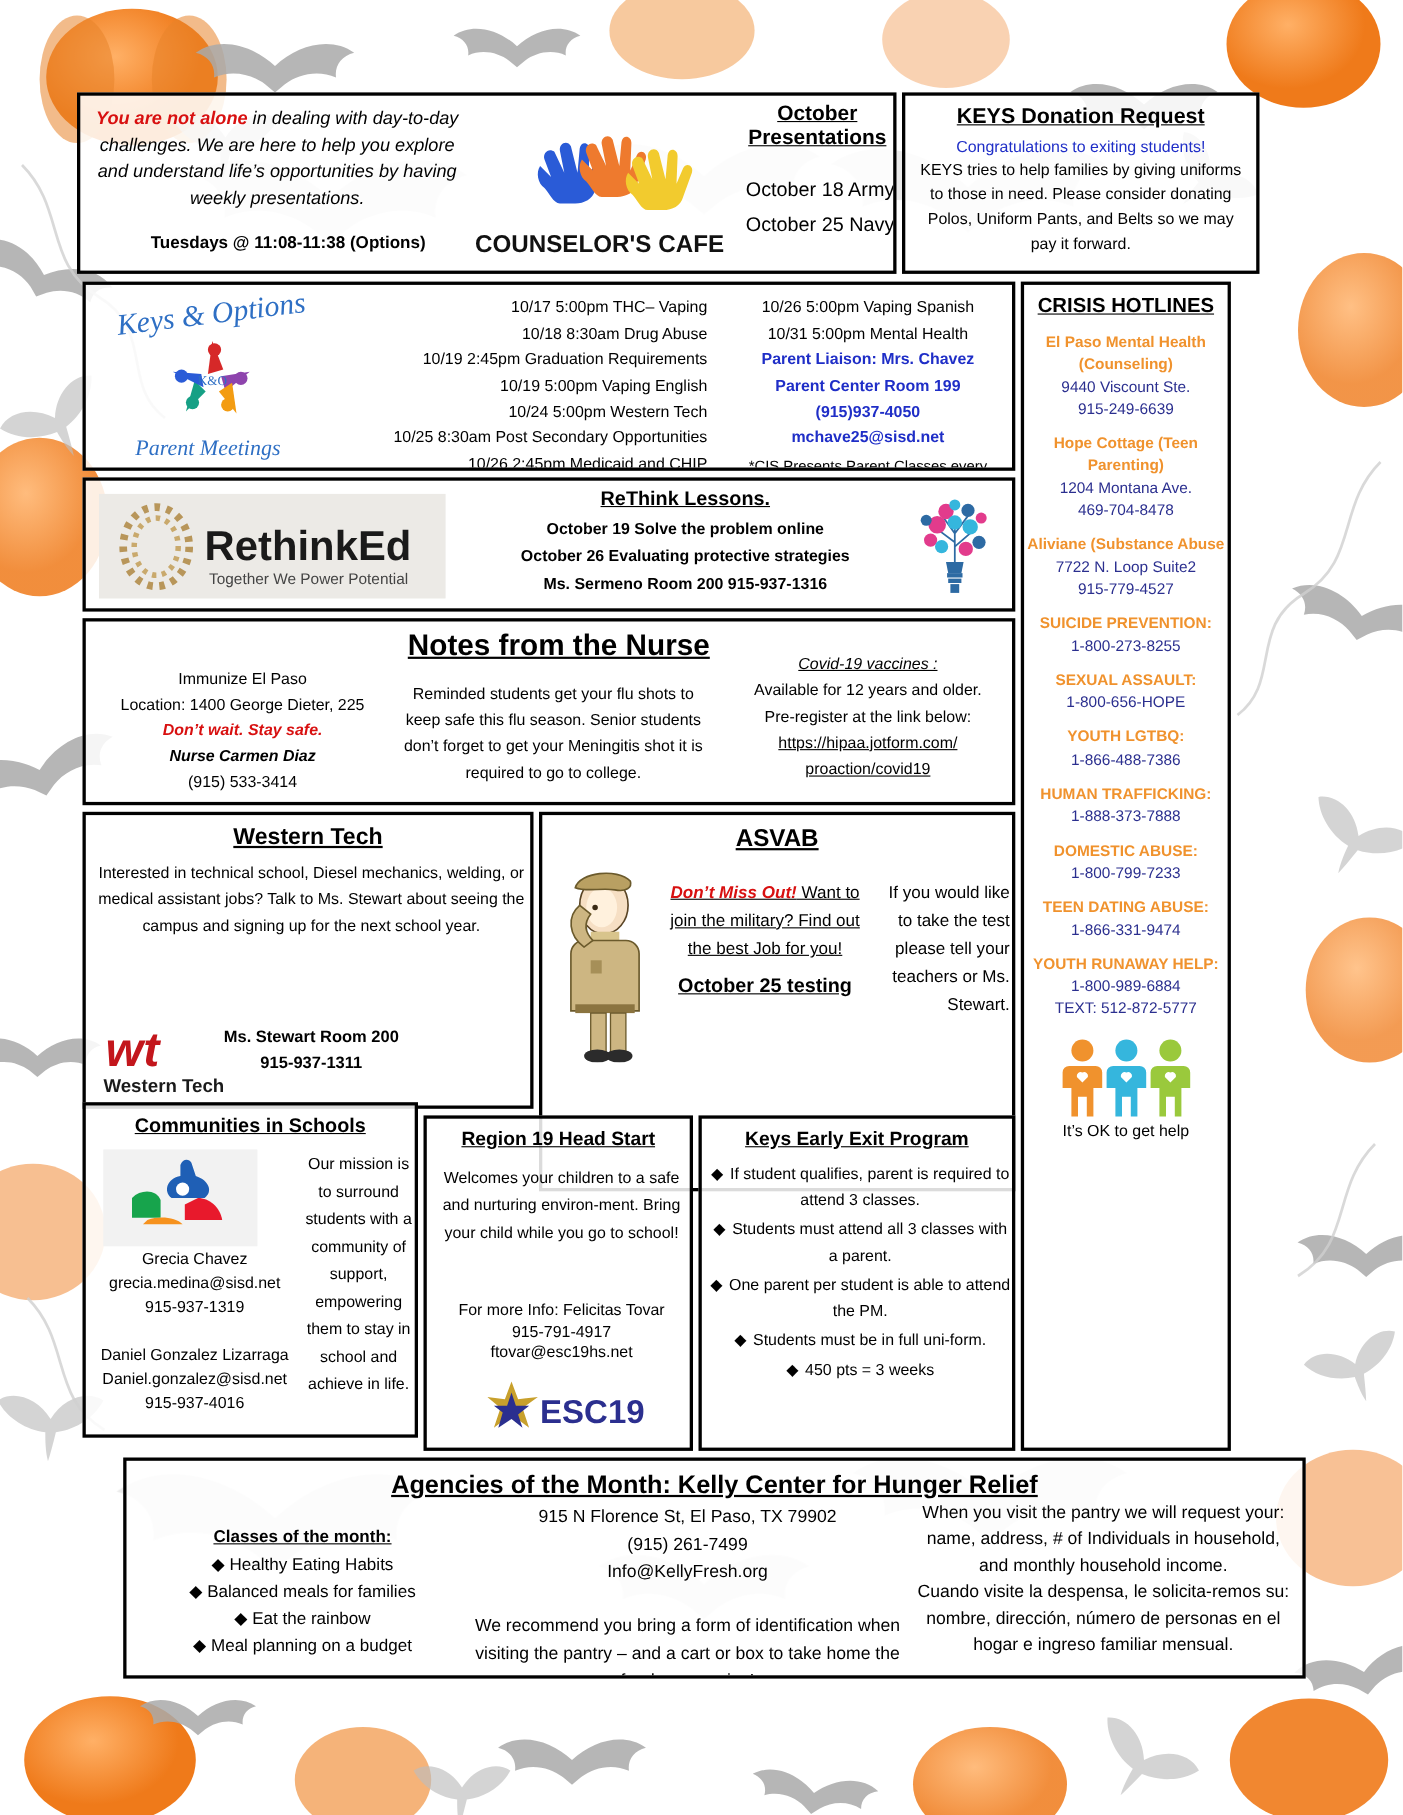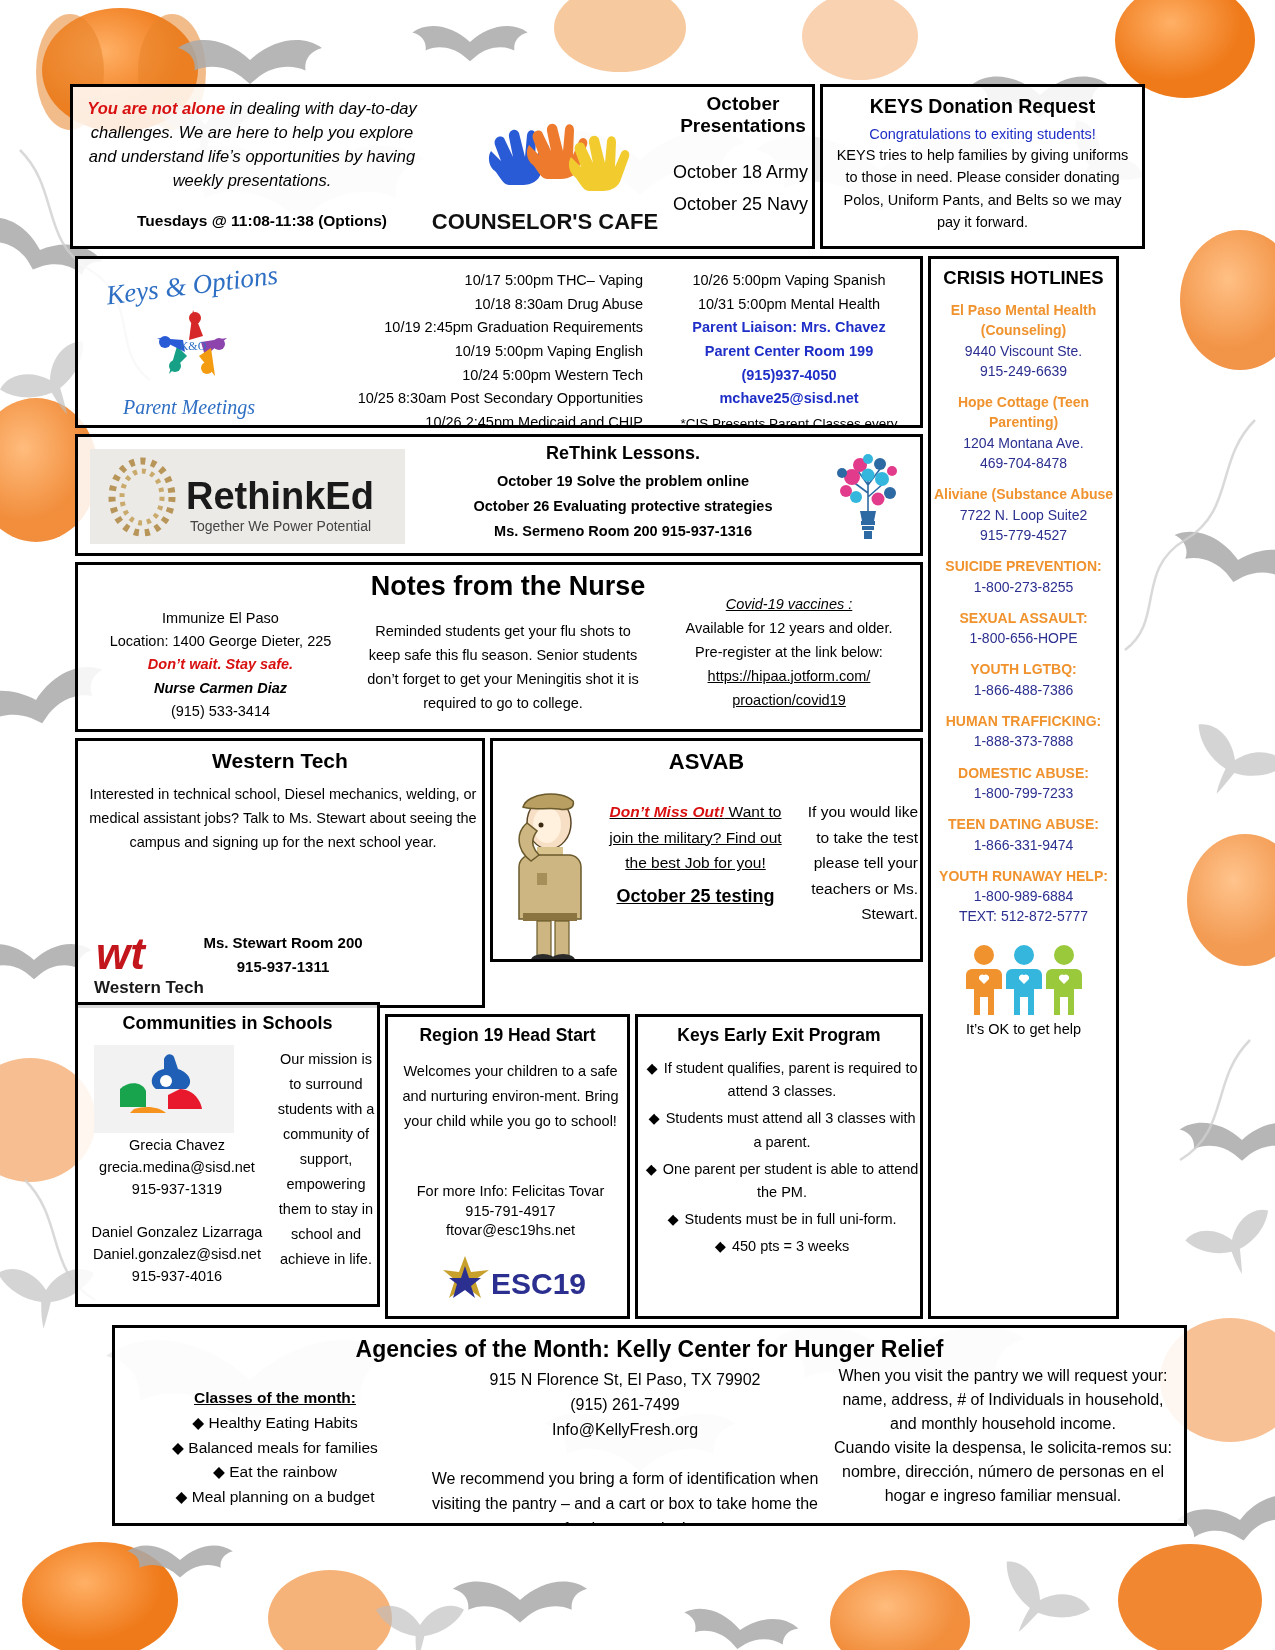--- a/index.html
+++ b/index.html
@@ -27,20 +27,21 @@
     z-index: 2;
   }
   .box {
     position: absolute;
     border: 3px solid #000;
     background: rgba(255,255,255,0.86);
     overflow: hidden;
   }
   .hdr {
     font-weight: bold;
+    text-decoration: underline;
     text-align: center;
     color:#000;
   }
   .blue { color:#1f2ec7; }
   .red { color:#d81010; }
   .bold { font-weight:bold; }
   .ital { font-style:italic; }
   .und { text-decoration:underline; }
   p { margin:0; }
 
@@ -50,21 +51,21 @@
     position:absolute; left:14px; top:10px; width:330px;
     font-size:16.5px; font-style:italic; line-height:1.45; text-align:center;
   }
   #intro-tues {
     position:absolute; left:14px; top:125px; width:350px;
     font-size:15.5px; font-weight:bold; text-align:center;
   }
   #cc-logo { position:absolute; left:350px; top:32px; width:245px; height:120px; }
   #presentations { position:absolute; left:600px; top:6px; width:140px; }
   #presentations .ph { font-size:19px; }
-  #presentations .pl { font-size:18px; line-height:1.75; margin-top:20px;}
+  #presentations .pl { font-size:18px; line-height:1.75; text-align:right; margin-top:20px;}
 
   #b-keys { left:750px; top:0; width:325px; height:165px; }
   #b-keys .hdr { font-size:19.5px; margin-top:8px; }
   #b-keys .sub { font-size:14.5px; text-align:center; margin-top:8px; }
   #b-keys .bdy { font-size:14.5px; text-align:center; line-height:1.55; margin-top:2px; padding:0 8px;}
 
   
   #b-ko { left:5px; top:172px; width:848px; height:172px; }
   #ko-logo { position:absolute; left:5px; top:5px; width:220px; height:160px; }
   #ko-col1 { position:absolute; left:225px; top:10px; width:340px; font-size:14.5px; line-height:1.63; text-align:right; }
@@ -95,21 +96,21 @@
   #nurse-c2 { position:absolute; left:285px; top:55px; width:280px; text-align:center; font-size:14.5px; line-height:1.65; }
   #nurse-c3 { position:absolute; left:580px; top:28px; width:262px; text-align:center; font-size:14.5px; line-height:1.65; }
 
   
   #b-wt { left:5px; top:654px; width:410px; height:270px; }
   #wt-title { position:absolute; left:0; top:8px; width:100%; font-size:21px; }
   #wt-body { position:absolute; left:8px; top:42px; width:394px; font-size:14.5px; line-height:1.65; text-align:center; }
   #wt-contact { position:absolute; left:8px; top:190px; width:394px; font-size:15px; font-weight:bold; line-height:1.6; text-align:center;}
   #wt-logo { position:absolute; left:12px; top:182px; width:150px; height:78px; }
 
-  #b-asvab { left:420px; top:654px; width:433px; height:224px; }
+  #b-asvab { left:420px; top:654px; width:433px; height:345px; }
   #asvab-title { position:absolute; left:0; top:8px; width:100%; font-size:22px; }
   #soldier { position:absolute; left:10px; top:40px; width:90px; height:185px; }
   #asvab-c1 { position:absolute; left:105px; top:58px; width:195px; text-align:center; font-size:15.5px; line-height:1.65;text-decoration:underline; }
   #asvab-c1 .oct { font-size:18px; font-weight:bold; margin-top:6px; }
   #asvab-c2 { position:absolute; left:305px; top:58px; width:120px; text-align:right; font-size:15.5px; line-height:1.65; }
 
   
   #b-cis { left:5px; top:918px; width:305px; height:305px; }
   #cis-title { position:absolute; left:0; top:8px; width:100%; font-size:18px; }
   #cis-logo { position:absolute; left:16px; top:40px; width:140px; height:88px; background:#f2f2f2; }

